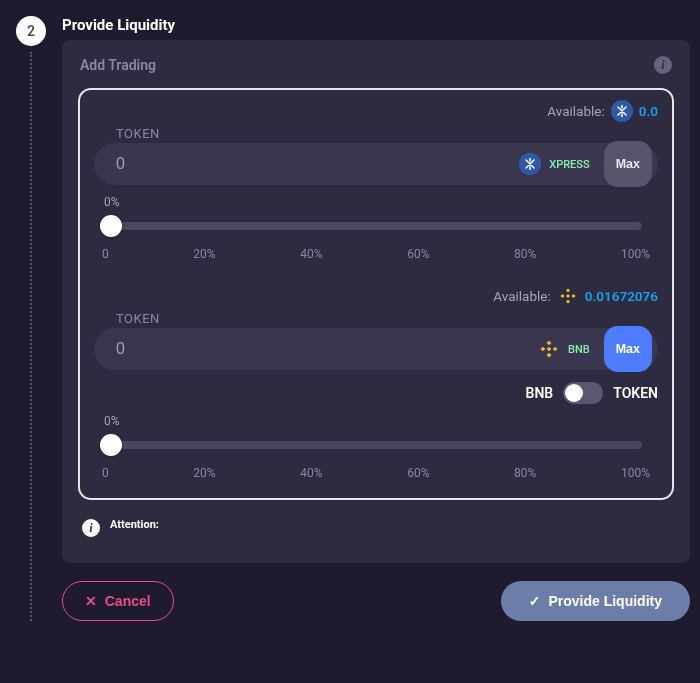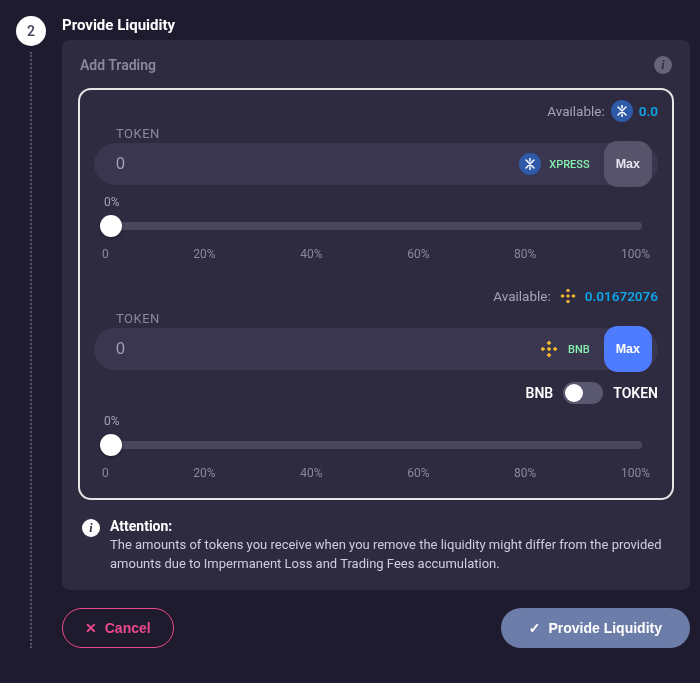--- a/index.html
+++ b/index.html
@@ -225,22 +225,22 @@
     background: #fff;
     color: #2e2b40;
     display: flex; align-items: center; justify-content: center;
     font-size: 12px; font-weight: 700;
     font-style: italic;
     font-family: Georgia, serif;
     margin-top: 1px;
   }
   .att-title {
     font-weight: 700;
-    font-size: 14px;
-    margin-bottom: 2px;
+    font-size: 11px;
+    margin-bottom: 16px;
   }
   .att-body { font-size: 13px; color: #cfcddd; line-height: 1.45; }
   .actions {
     display: flex;
     justify-content: space-between;
     margin-top: 18px;
     gap: 12px;
   }
   .btn {
     border-radius: 22px;
@@ -384,21 +384,20 @@
             <span>100%</span>
           </div>
         </div>
 
       </div>
 
       <div class="attention">
         <div class="att-icon">i</div>
         <div>
           <div class="att-title">Attention:</div>
-          <div class="att-body">The amounts of tokens you receive when you remove the liquidity might differ from the provided amounts due to Impermanent Loss and Trading Fees accumulation.</div>
         </div>
       </div>
     </div>
 
     <div class="actions">
       <button class="btn btn-cancel">
         <span class="x-icon">✕</span>
         <span>Cancel</span>
       </button>
       <button class="btn btn-primary">

